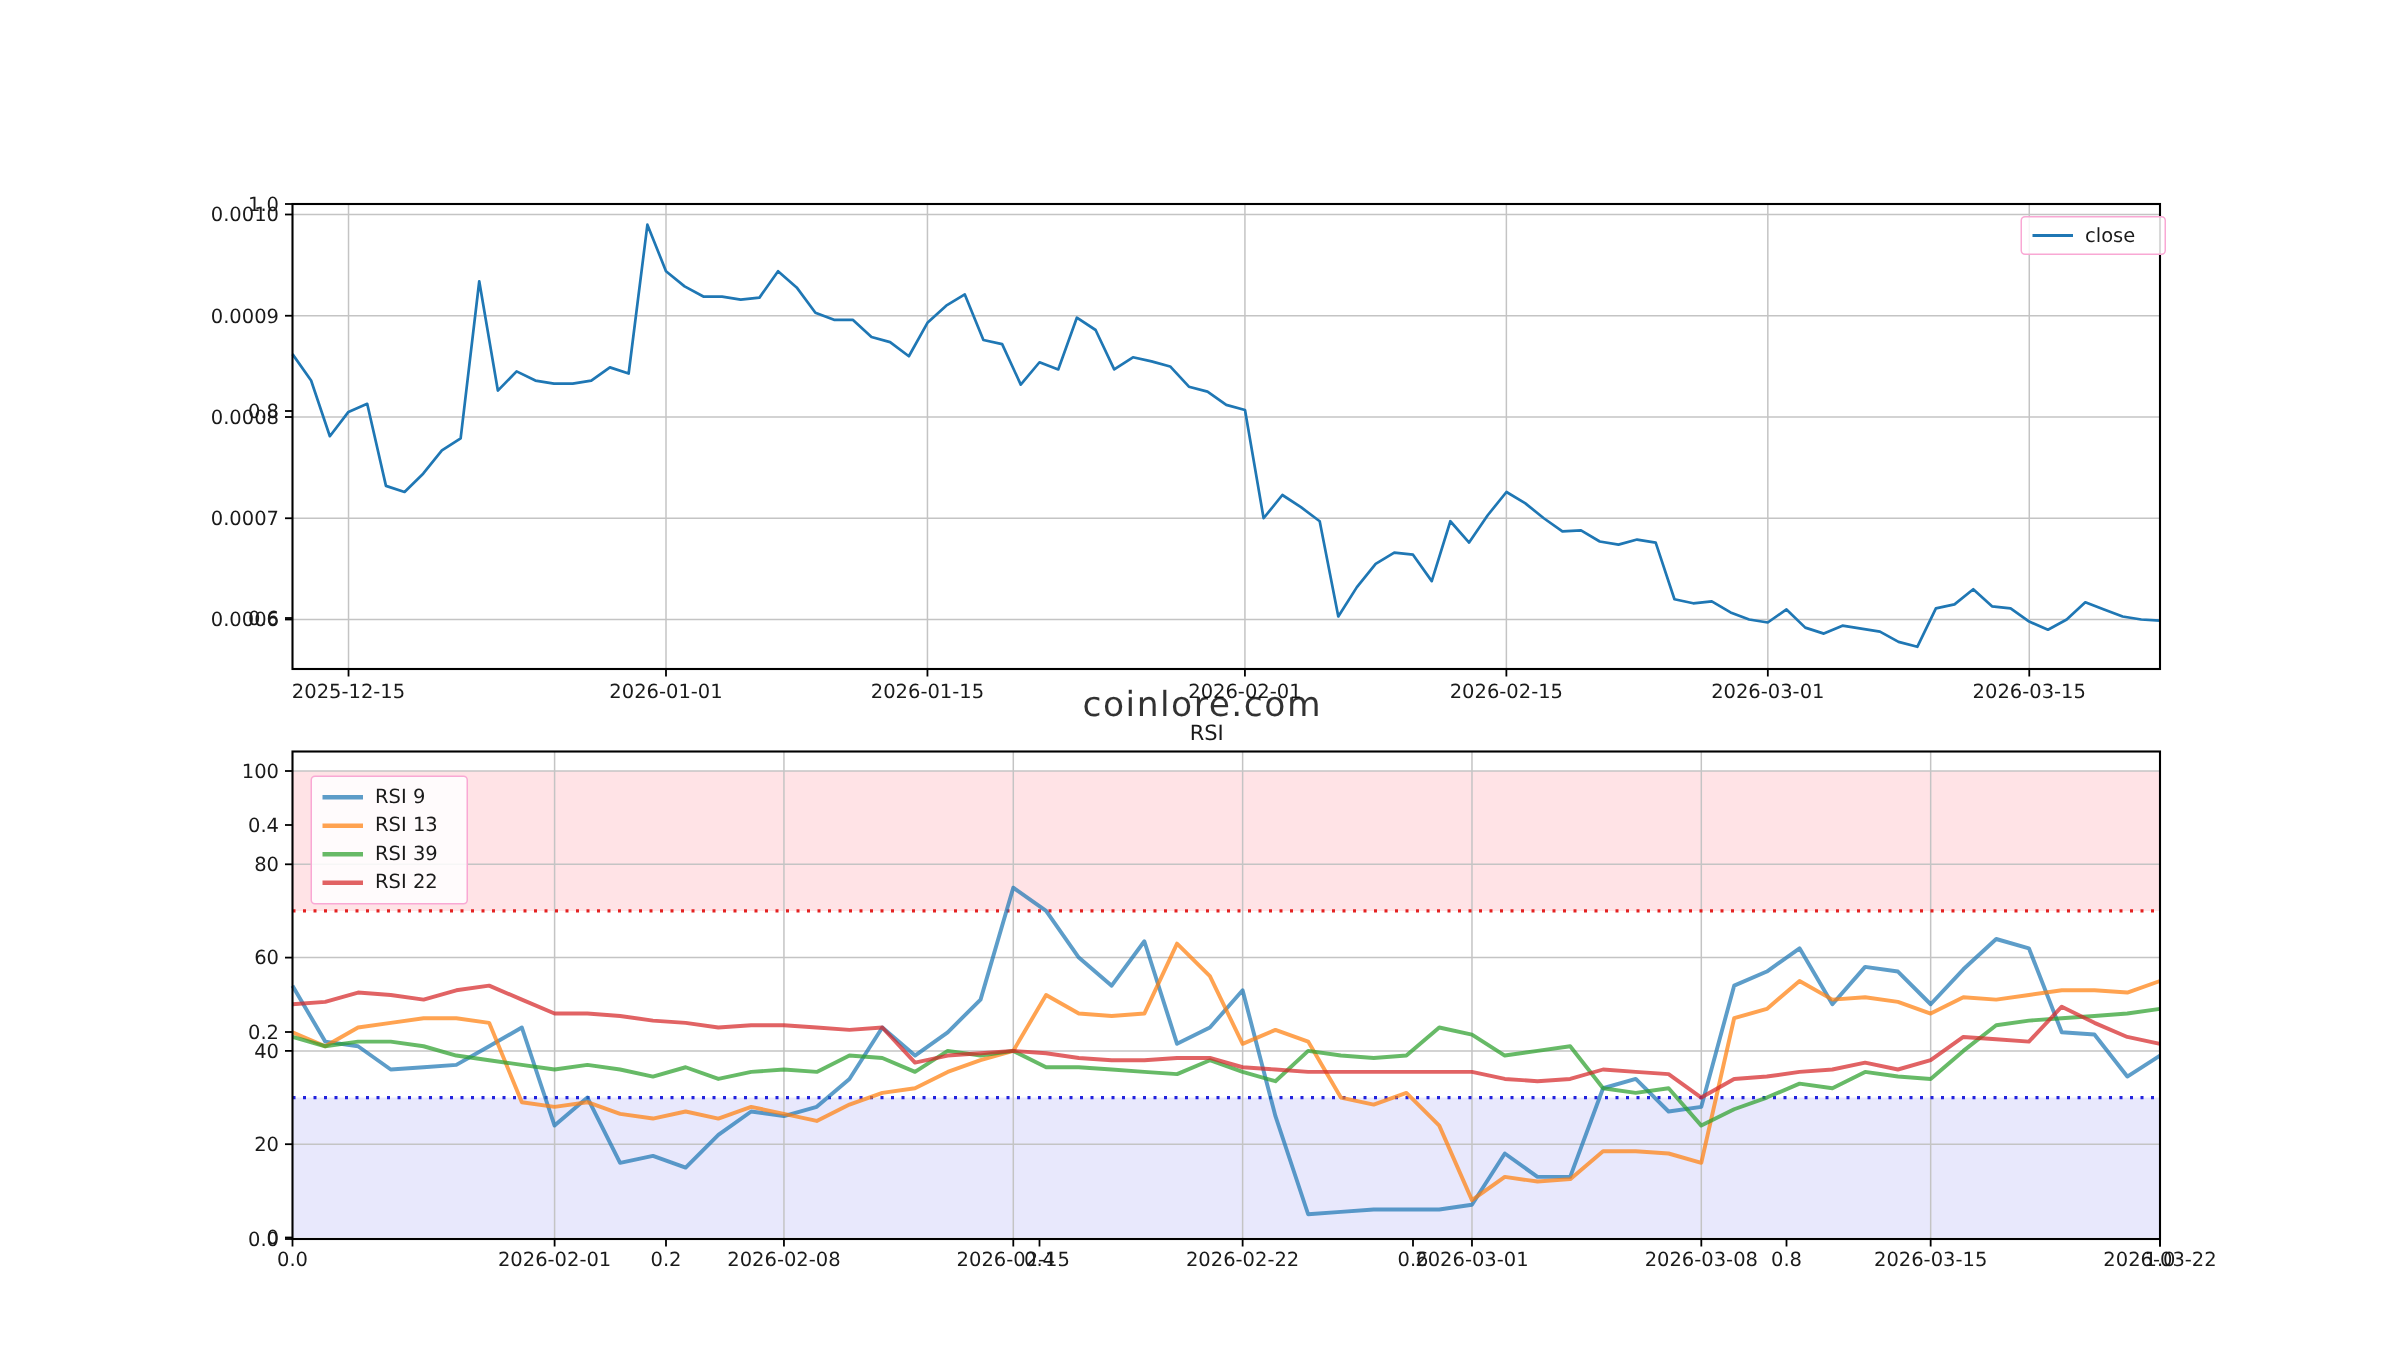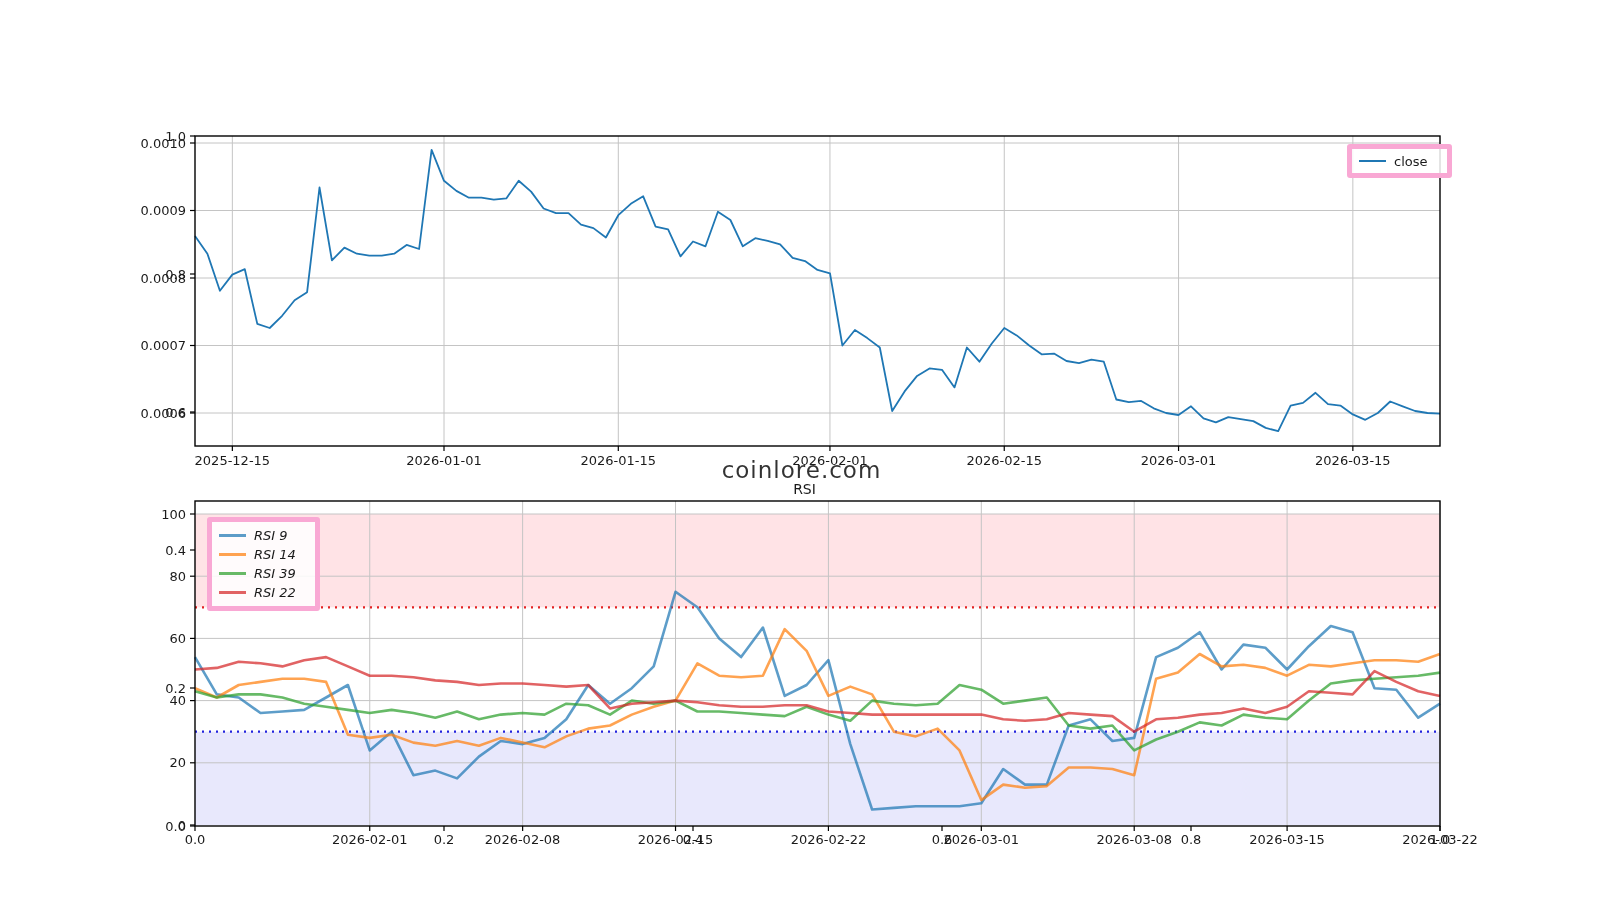--- a/index.html
+++ b/index.html
@@ -3,24 +3,24 @@
 <meta charset="utf-8">
 <style>
   html,body{margin:0;padding:0;background:#ffffff;}
   .page{position:relative;width:1600px;height:900px;background:#ffffff;overflow:hidden;
         font-family:"DejaVu Sans","Liberation Sans",sans-serif;margin-top:28px;}
   #chart-svg{position:absolute;left:0;top:0;}
   .watermark{position:absolute;left:179px;top:429px;width:1245px;text-align:center;
              font-size:23px;letter-spacing:1px;color:#000000;opacity:.8;}
   .rsi-title{position:absolute;left:182px;top:453px;width:1245px;text-align:center;
              font-size:14px;color:#1a1a1a;}
-  .legend{position:absolute;background:rgba(255,255,255,.85);border:5px solid #f9a8d4;
+  .legend{position:absolute;background:rgba(255,255,255,.85);border:1px solid #f9a8d4;
           border-radius:3px;font-size:13px;color:#1a1a1a;}
   .legend-price{left:1347px;top:116px;width:88px;height:24px;display:flex;align-items:center;padding-left:7px;}
-  .legend-rsi{left:207px;top:489px;width:96px;padding:4px 0 4px 7px;font-style:italic;}
+  .legend-rsi{left:207px;top:489px;width:96px;padding:4px 0 4px 7px;}
   .legend-row{display:flex;align-items:center;height:19px;}
   .swatch{display:inline-block;width:27px;height:3px;margin-right:8px;flex:0 0 27px;}
   .legend-price .swatch{height:2px;}
 </style>
 </head>
 <body>
 
 <div class="page">
   <svg id="chart-svg" width="1600" height="900">
       <rect x="195" y="486" width="1245" height="93.29999999999995" fill="rgba(255,40,60,0.13)"></rect>
@@ -145,21 +145,21 @@
     <span>close</span>
   </div>
 
   <div class="legend legend-rsi">
     <div class="legend-row">
       <span class="swatch" style="background: rgba(31, 119, 180, 0.72);"></span>
       <span>RSI 9</span>
     </div>
     <div class="legend-row">
       <span class="swatch" style="background: rgba(255, 127, 14, 0.72);"></span>
-      <span>RSI 14</span>
+      <span>RSI 13</span>
     </div>
     <div class="legend-row">
       <span class="swatch" style="background: rgba(44, 160, 44, 0.72);"></span>
       <span>RSI 39</span>
     </div>
     <div class="legend-row">
       <span class="swatch" style="background: rgba(214, 39, 40, 0.72);"></span>
       <span>RSI 22</span>
     </div>
   </div>

